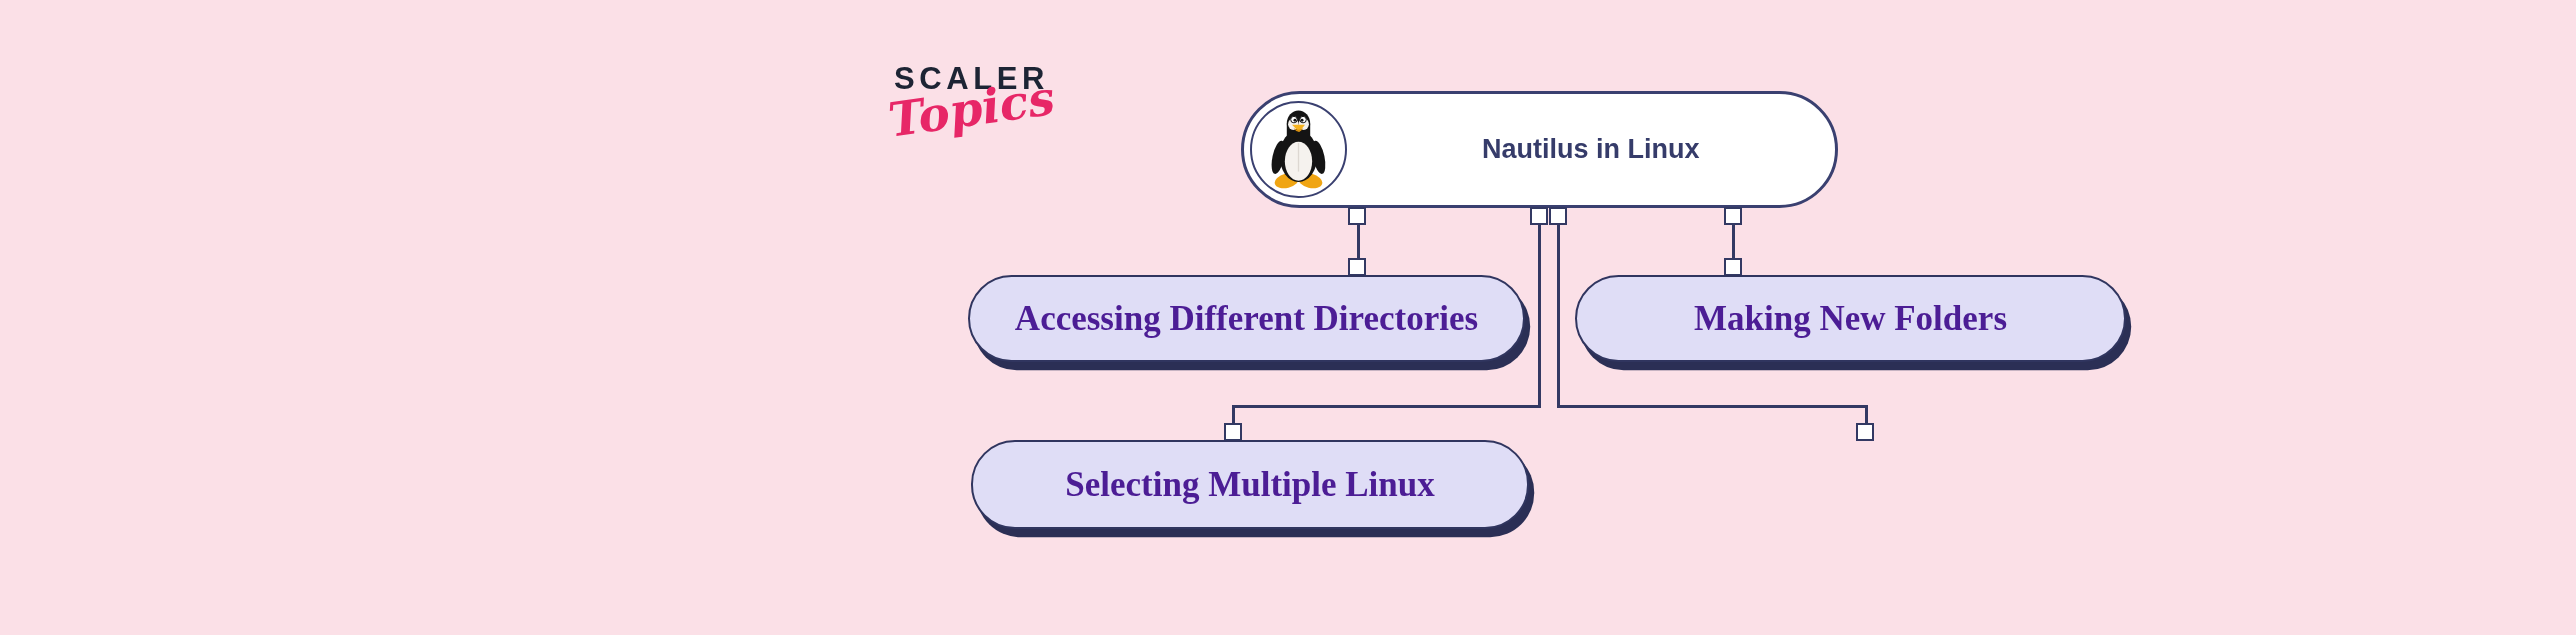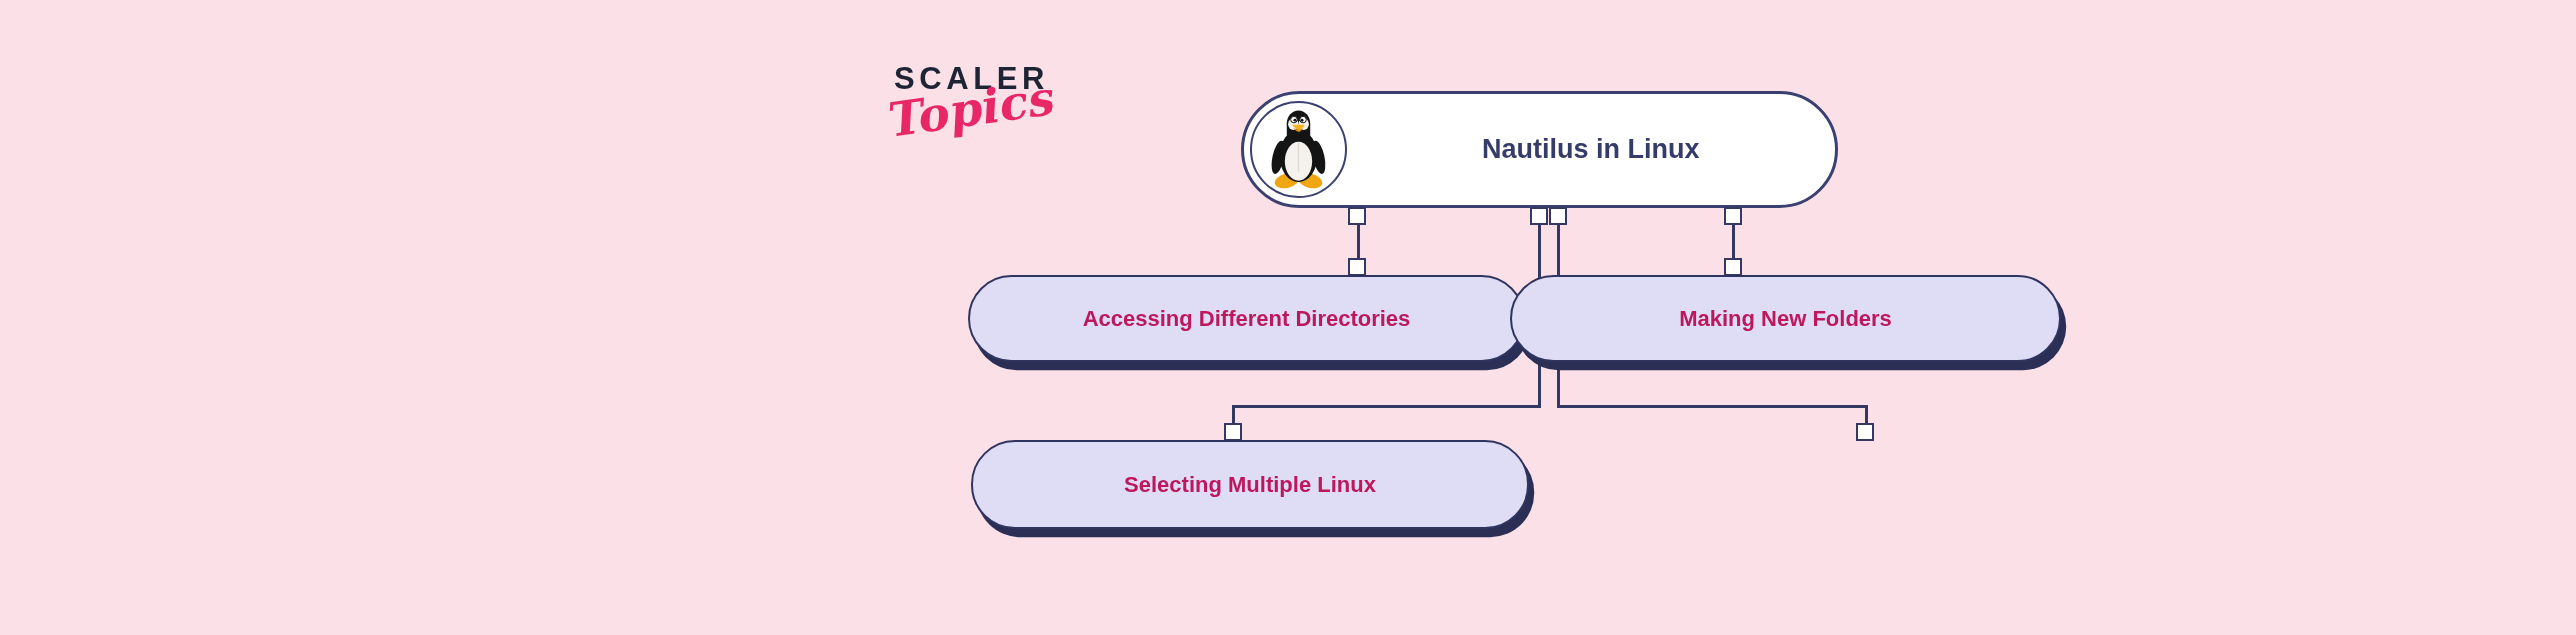--- a/index.html
+++ b/index.html
@@ -57,22 +57,23 @@
 
   
   .node{
     position:absolute;
     background:#dfddf6;border:2.6px solid #30355f;border-radius:44px;
     box-sizing:border-box;
     box-shadow:5.2px 8.2px 0 #2b2f55;
     display:flex;align-items:center;justify-content:center;
   }
   .node-label{
-    font-size:22px;font-weight:700;color:#be185d;white-space:nowrap;
+    font-size:35px;font-weight:700;color:#4c1d95;white-space:nowrap;
     letter-spacing:0px;
+    font-family:Liberation Serif, serif;
   }
 </style>
 </head>
 <body>
 
 <div class="canvas">
 
   <div class="logo">
     <div class="logo-primary">SCALER</div>
     <div class="logo-secondary">Topics</div>
@@ -130,21 +131,21 @@
   <div class="cline" style="left:1865px;top:407px;width:3.1px;height:17.5px;"></div>
 
   <div class="stub" style="left:1348px;top:258px;"></div>
   <div class="stub" style="left:1724px;top:258px;"></div>
   <div class="stub" style="left:1224px;top:423px;"></div>
   <div class="stub" style="left:1856px;top:423px;"></div>
 
   <div class="node" style="left:968px;top:275px;width:557px;height:87px;">
     <span class="node-label">Accessing Different Directories</span>
   </div>
-  <div class="node" style="left:1510px;top:275px;width:551px;height:87px;">
+  <div class="node" style="left:1575px;top:275px;width:551px;height:87px;">
     <span class="node-label">Making New Folders</span>
   </div>
 
   <div class="node" style="left:971px;top:440px;width:558px;height:89px;">
     <span class="node-label">Selecting Multiple Linux</span>
   </div>
 
 </div>
 
 

